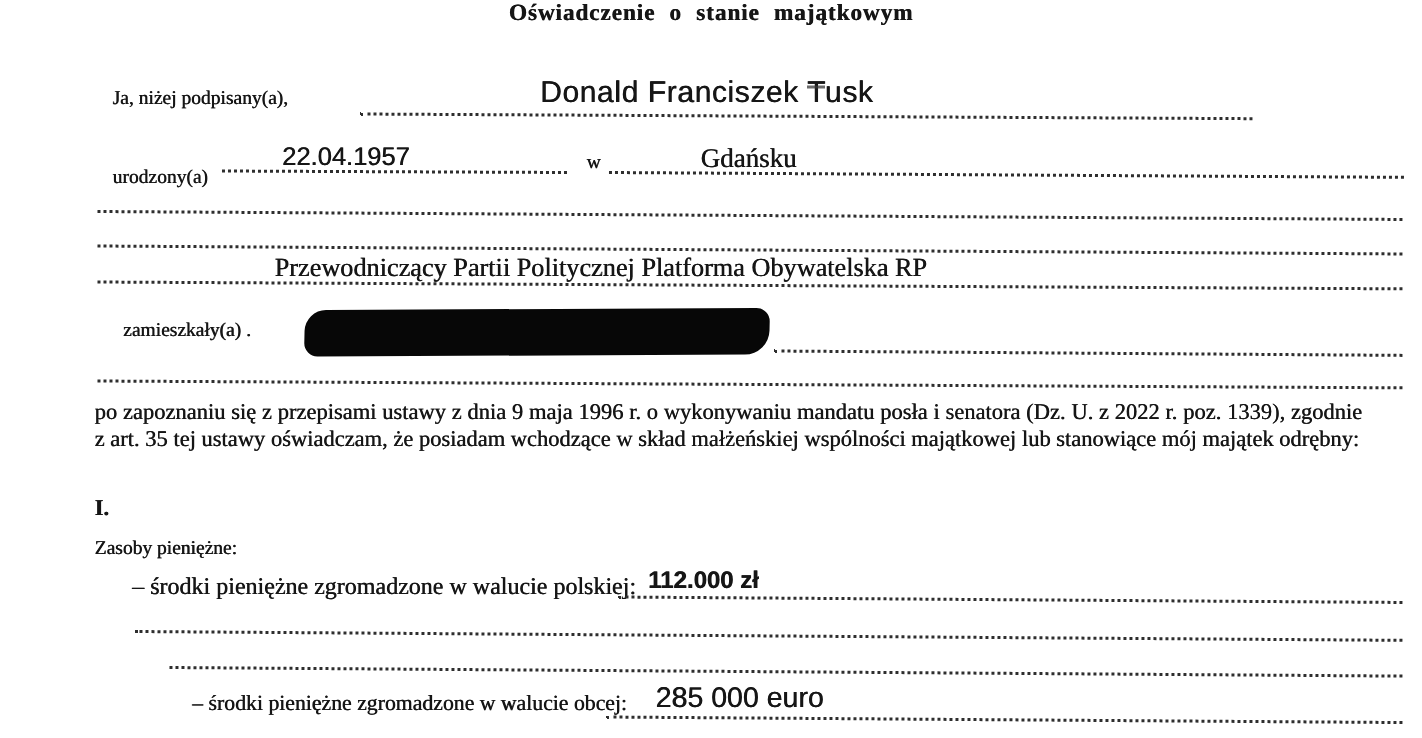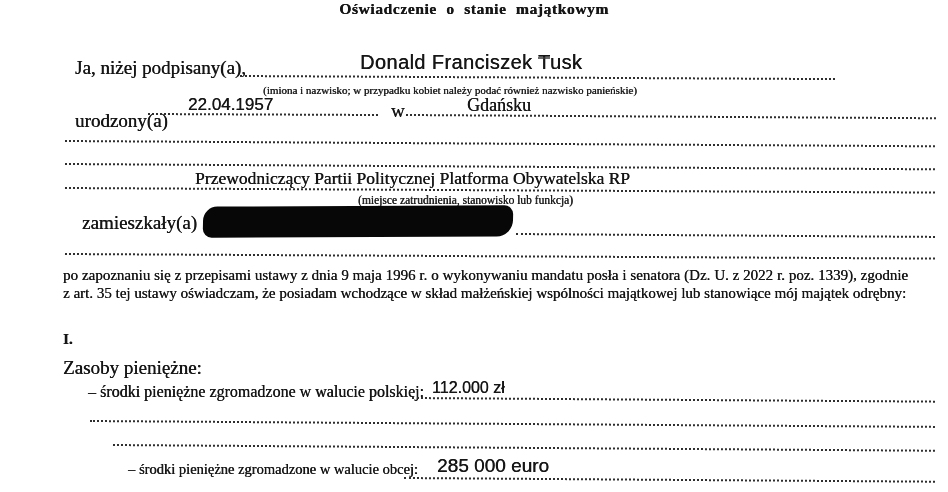--- a/index.html
+++ b/index.html
@@ -13,21 +13,21 @@
   .dot{
     position:absolute;height:3px;
     border-bottom:2px dotted #2e2e2e;
     transform-origin:left center;
   }
   .title{
     left:0;right:0;top:8;text-align:center;
     font-weight:bold;font-size:15.5px;letter-spacing:0.6px;word-spacing:5px;
   }
   .caption{font-size:11px;color:#1c1c1c;}
-  .lbl{font-size:19px;font-family:Liberation Serif, serif;}
+  .lbl{font-size:13px;font-family:Liberation Serif, serif;}
   .redact{
     position:absolute;background:#070707;
     border-radius:14px 9px 16px 9px;
     transform:rotate(-0.25deg) skewX(-1.5deg);
   }
   .artifact{position:absolute;background:#3a3a3a;}
   .para{
     position:absolute;left:63px;top:266px;width:845px;
     font-size:15px;line-height:18px;text-align:justify;
     text-shadow:0.3px 0 0 currentColor;
@@ -37,49 +37,47 @@
 <body>
 
 <div class="doc">
 
   <div class="t title ink">Oświadczenie o stanie majątkowym</div>
 
   <div class="t lbl ink" style="left:75px;top:57px;">Ja, niżej podpisany(a),</div>
   <div class="dot" style="left:240px;top:72px;width:595px;transform:rotate(0.30deg);"></div>
   <div class="t sans ink" style="left:315px;top:51px;font-size:20px;letter-spacing:0.4px;margin-left:45px;">Donald Franciszek Tusk</div>
   <div class="artifact" style="left:538px;top:57px;width:12px;height:2px;opacity:.75;"></div>
-  <div class="t caption ink" style="left:263px;top:84px;">(imiona i nazwisko; w przypadku kobiet należy podać również nazwisko panieńskie)</div>
 
   <div class="t lbl ink" style="left:75px;top:100px;margin-top:10px;">urodzony(a)</div>
   <div class="dot" style="left:148px;top:110px;width:230px;transform:rotate(0.25deg);"></div>
   <div class="t sans ink" style="left:188px;top:95px;font-size:17px;">22.04.1957</div>
   <div class="t lbl ink" style="left:391px;top:100px;">w</div>
   <div class="dot" style="left:406px;top:111px;width:530px;transform:rotate(0.35deg);"></div>
   <div class="t ink" style="left:467px;top:95px;font-size:18px;">Gdańsku</div>
 
   <div class="dot" style="left:65px;top:137px;width:870px;transform:rotate(0.35deg);"></div>
   <div class="dot" style="left:65px;top:160px;width:870px;transform:rotate(0.35deg);"></div>
 
   <div class="dot" style="left:65px;top:184px;width:870px;transform:rotate(0.30deg);"></div>
-  <div class="t ink" style="left:183px;top:168px;font-size:17.5px;margin-left:12px;">Przewodniczący Partii Politycznej Platforma Obywatelska RP</div>
-  <div class="t caption ink" style="left:358px;top:194px;font-size:11.5px;">(miejsce zatrudnienia, stanowisko lub funkcja)</div>
+  <div class="t ink" style="left:183px;top:168px;font-size:17.5px;">Przewodniczący Partii Politycznej Platforma Obywatelska RP</div>
 
   <div class="t lbl ink" style="left:82px;top:212px;">zamieszkały(a) .</div>
   <div class="redact" style="left:203px;top:206px;width:310px;height:31px;"></div>
   <div class="dot" style="left:516px;top:230px;width:419px;transform:rotate(0.40deg);"></div>
   <div class="dot" style="left:65px;top:250px;width:870px;transform:rotate(0.30deg);"></div>
 
   <div class="para">po zapoznaniu się z przepisami ustawy z dnia 9 maja 1996 r. o wykonywaniu mandatu posła i senatora (Dz. U. z 2022 r. poz. 1339), zgodnie z art. 35 tej ustawy oświadczam, że posiadam wchodzące w skład małżeńskiej wspólności majątkowej lub stanowiące mój majątek odrębny:</div>
 
   <div class="t ink" style="left:63px;top:331px;font-size:15px;font-weight:bold;">I.</div>
   <div class="t lbl ink" style="left:63px;top:357px;">Zasoby pieniężne:</div>
 
   <div class="t ink" style="left:88px;top:383px;font-size:16px;">– środki pieniężne zgromadzone w walucie polskiej:</div>
   <div class="dot" style="left:412px;top:394px;width:523px;transform:rotate(0.40deg);"></div>
-  <div class="t sans ink" style="left:432px;top:379px;font-size:16px;">112.000 zł</div>
+  <div class="t sans ink" style="left:432px;top:379px;font-size:16px;font-weight:bold;">112.000 zł</div>
 
   <div class="dot" style="left:90px;top:417px;width:845px;transform:rotate(0.40deg);"></div>
   <div class="dot" style="left:113px;top:441px;width:822px;transform:rotate(0.40deg);"></div>
 
   <div class="t ink" style="left:88px;top:461px;font-size:14.5px;margin-left:40px;">– środki pieniężne zgromadzone w walucie obcej:</div>
   <div class="dot" style="left:404px;top:474px;width:531px;transform:rotate(0.40deg);"></div>
   <div class="t sans ink" style="left:437px;top:455px;font-size:19px;">285 000 euro</div>
 
 </div>
 

